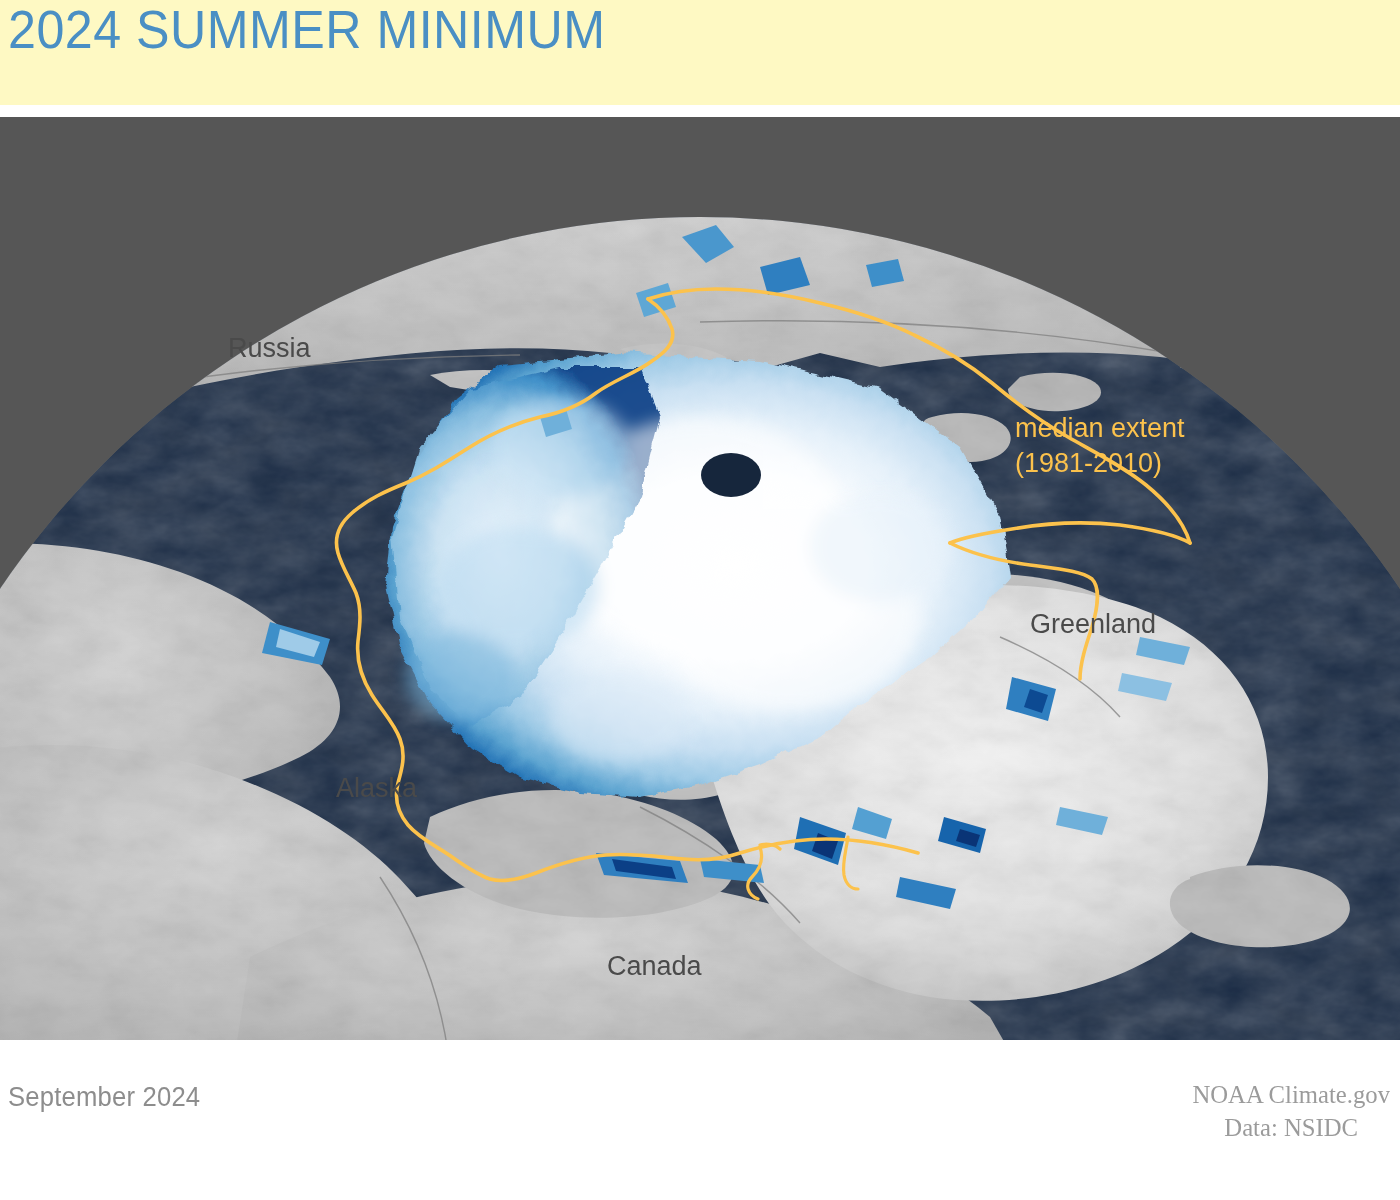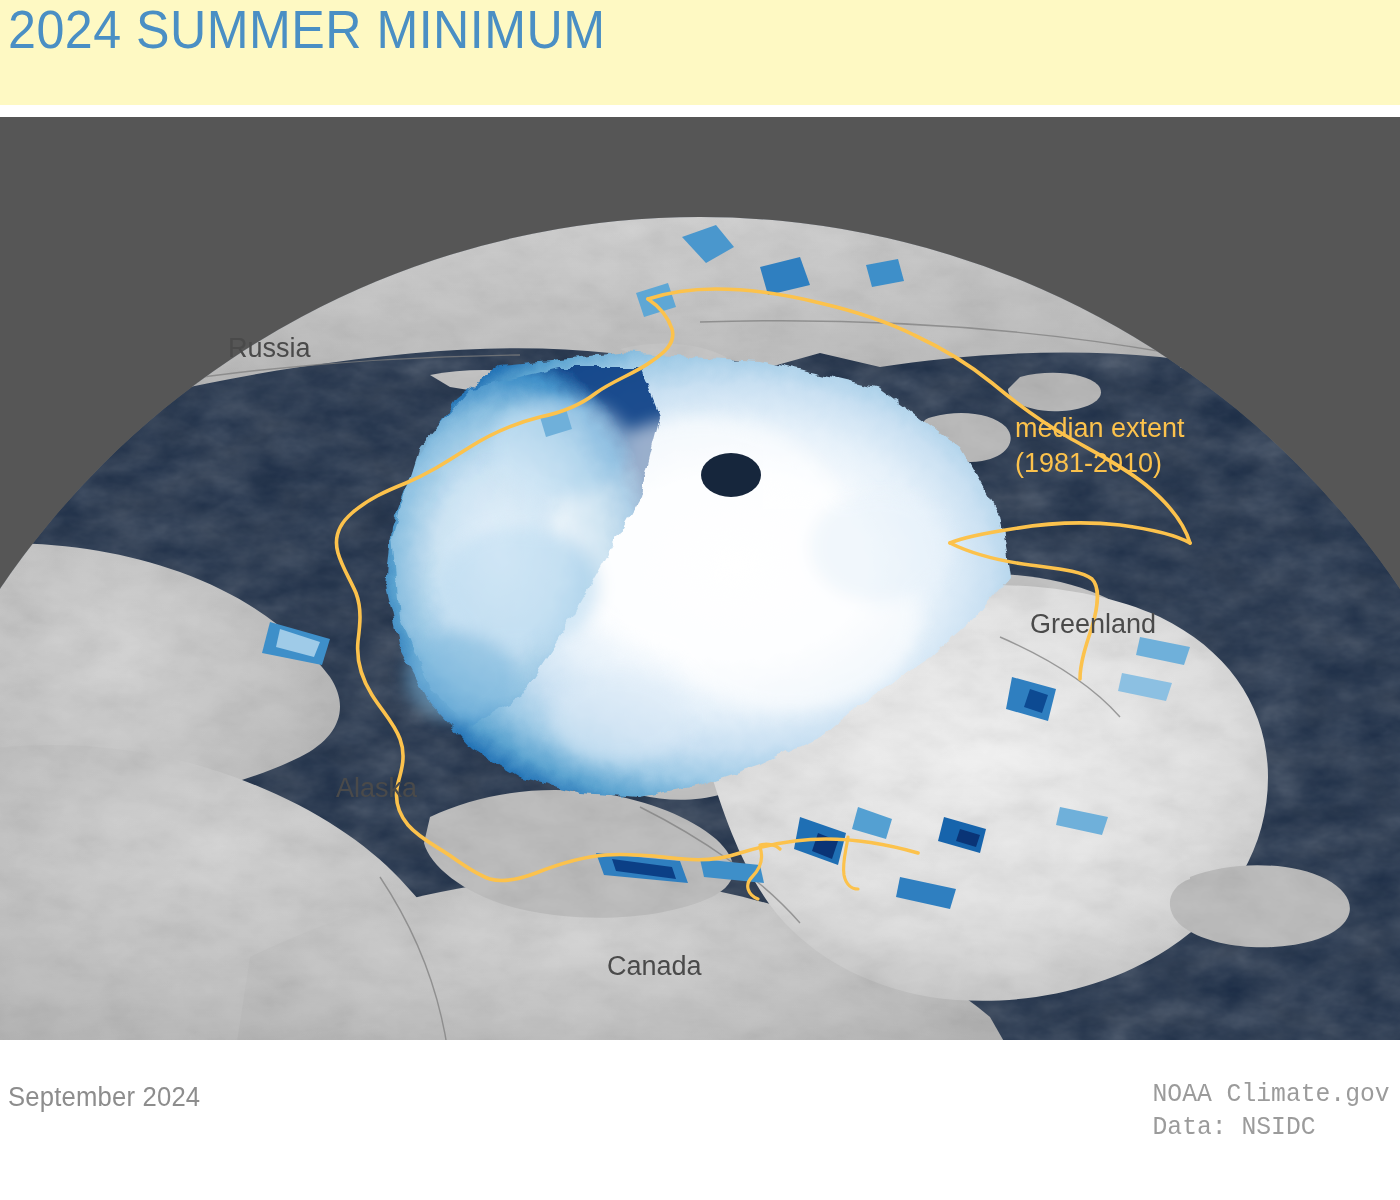--- a/index.html
+++ b/index.html
@@ -45,22 +45,22 @@
     position:absolute; left:0; top:1040px; width:1400px; height:160px;
     background:#ffffff;
   }
   #footer-date{
     position:absolute; left:8px; top:42px;
     font-family:"Liberation Sans Narrow","Liberation Sans",sans-serif;
     font-size:27px; color:#8d8d8d; letter-spacing:0.2px; white-space:nowrap;
     transform:scaleX(0.95); transform-origin:left top;
   }
   #credit{
-    position:absolute; right:10px; top:38px; text-align:left;
-    font-family:Liberation Mono, monospace;
+    position:absolute; right:10px; top:38px; text-align:center;
+    font-family:Liberation Serif, serif;
     font-size:26px; color:#9b9b9b; line-height:33px;
   }
   #credit div{ white-space:nowrap; transform:scaleX(0.95); transform-origin:right top; }
 
   #legend{
     position:absolute; left:455px; top:22px; width:490px; height:120px;
   }
   #legend-title{
     position:absolute; left:0; top:0; width:490px; text-align:center;
     font-size:28px; white-space:nowrap;

